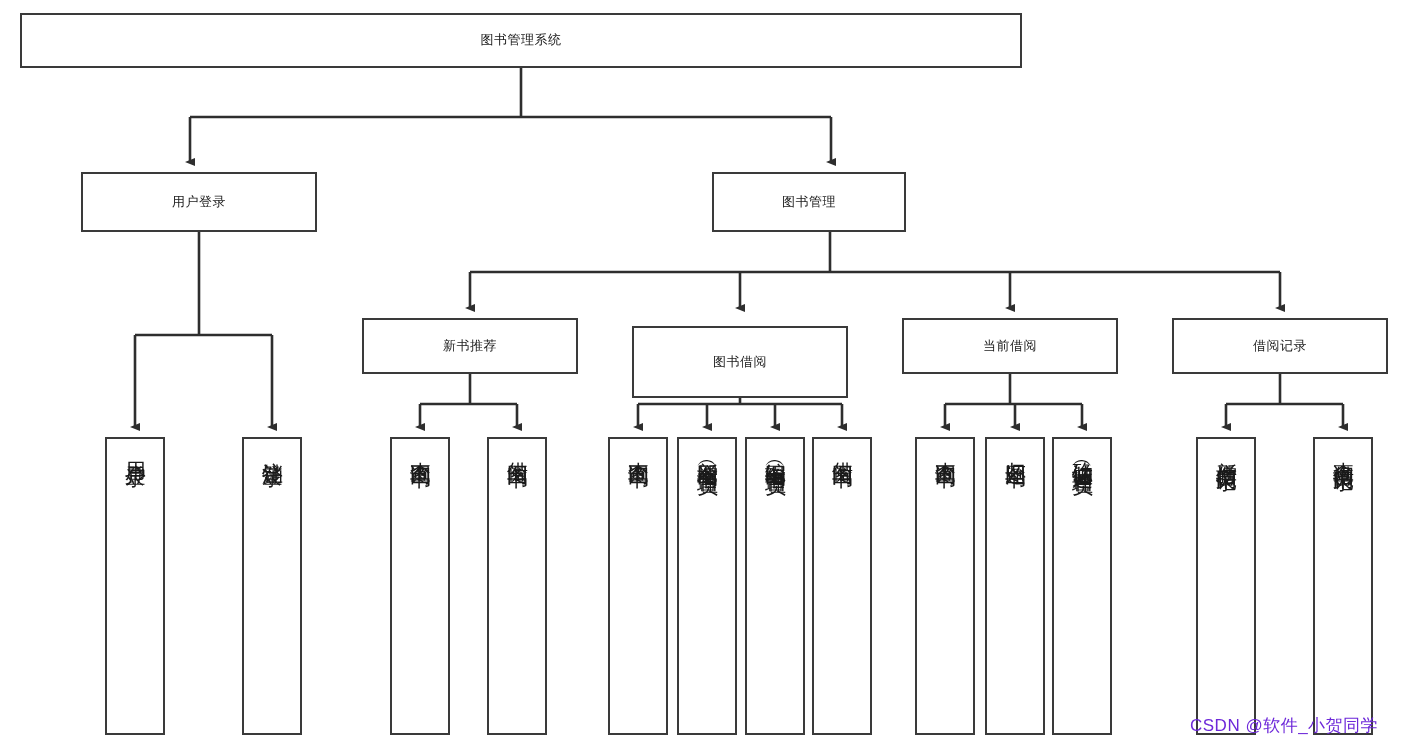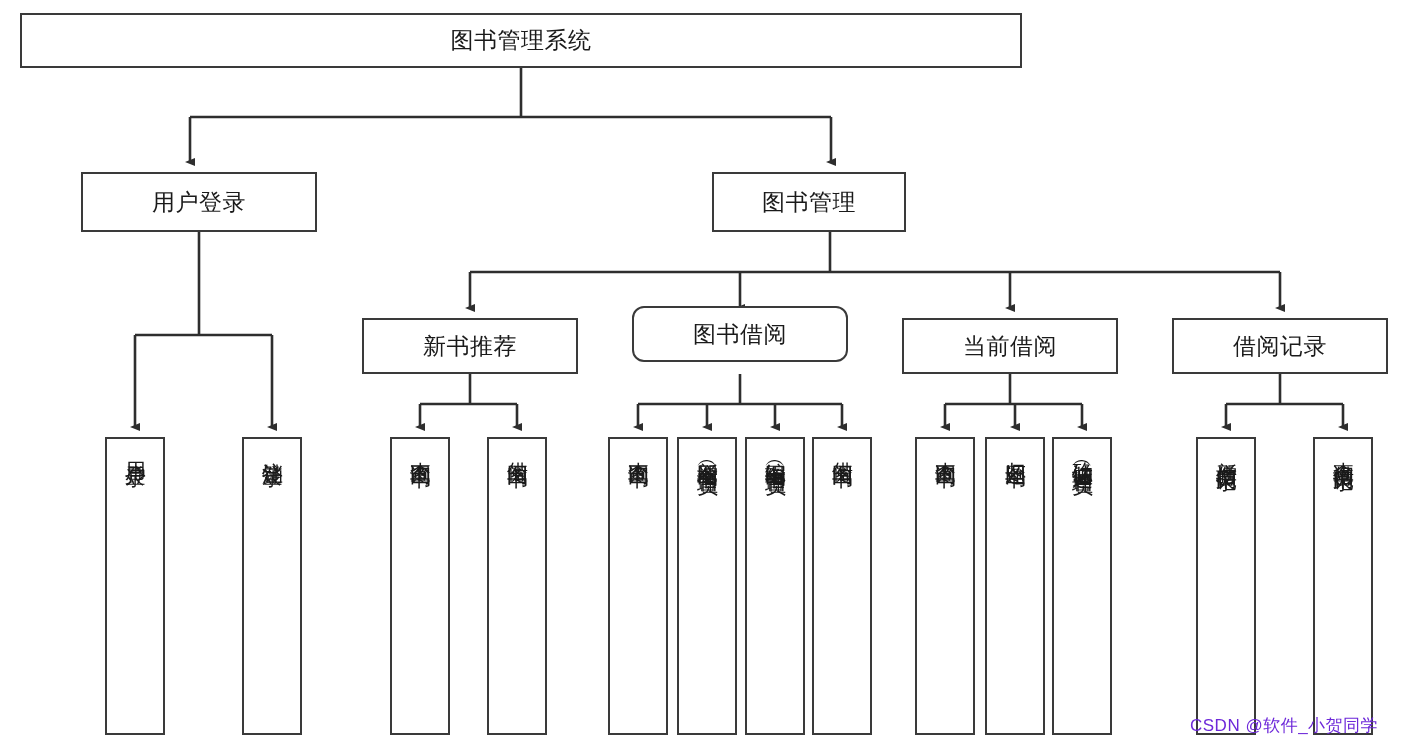--- a/index.html
+++ b/index.html
@@ -31,21 +31,21 @@
     position: absolute;
     box-sizing: border-box;
     background: #ffffff;
     border: 2px solid #3a3a3a;
     display: flex;
     align-items: center;
     justify-content: center;
     text-align: center;
   }
   .node-label {
-    font-size: 23px;
+    font-size: 13px;
     line-height: 1.15;
     letter-spacing: 0.5px;
     color: #1a1a1a;
     white-space: nowrap;
   }
   .node.vertical {
     align-items: flex-start;
     padding-top: 6px;
   }
   .node.vertical .node-label {
@@ -129,21 +129,21 @@
   <div class="node" style="left:81px; top:172px; width:236px; height:60px;">
     <span class="node-label">用户登录</span>
   </div>
   <div class="node" style="left:712px; top:172px; width:194px; height:60px;">
     <span class="node-label">图书管理</span>
   </div>
 
   <div class="node" style="left:362px; top:318px; width:216px; height:56px;">
     <span class="node-label">新书推荐</span>
   </div>
-  <div class="node" style="left:632px; top:306px; width:216px; height:56px;border-radius:12px;">
+  <div class="node" style="left:632px; top:326px; width:216px; height:72px;">
     <span class="node-label">图书借阅</span>
   </div>
   <div class="node" style="left:902px; top:318px; width:216px; height:56px;">
     <span class="node-label">当前借阅</span>
   </div>
   <div class="node" style="left:1172px; top:318px; width:216px; height:56px;">
     <span class="node-label">借阅记录</span>
   </div>
 
   <div class="node vertical" style="left:105px; top:437px; width:60px; height:298px;">

